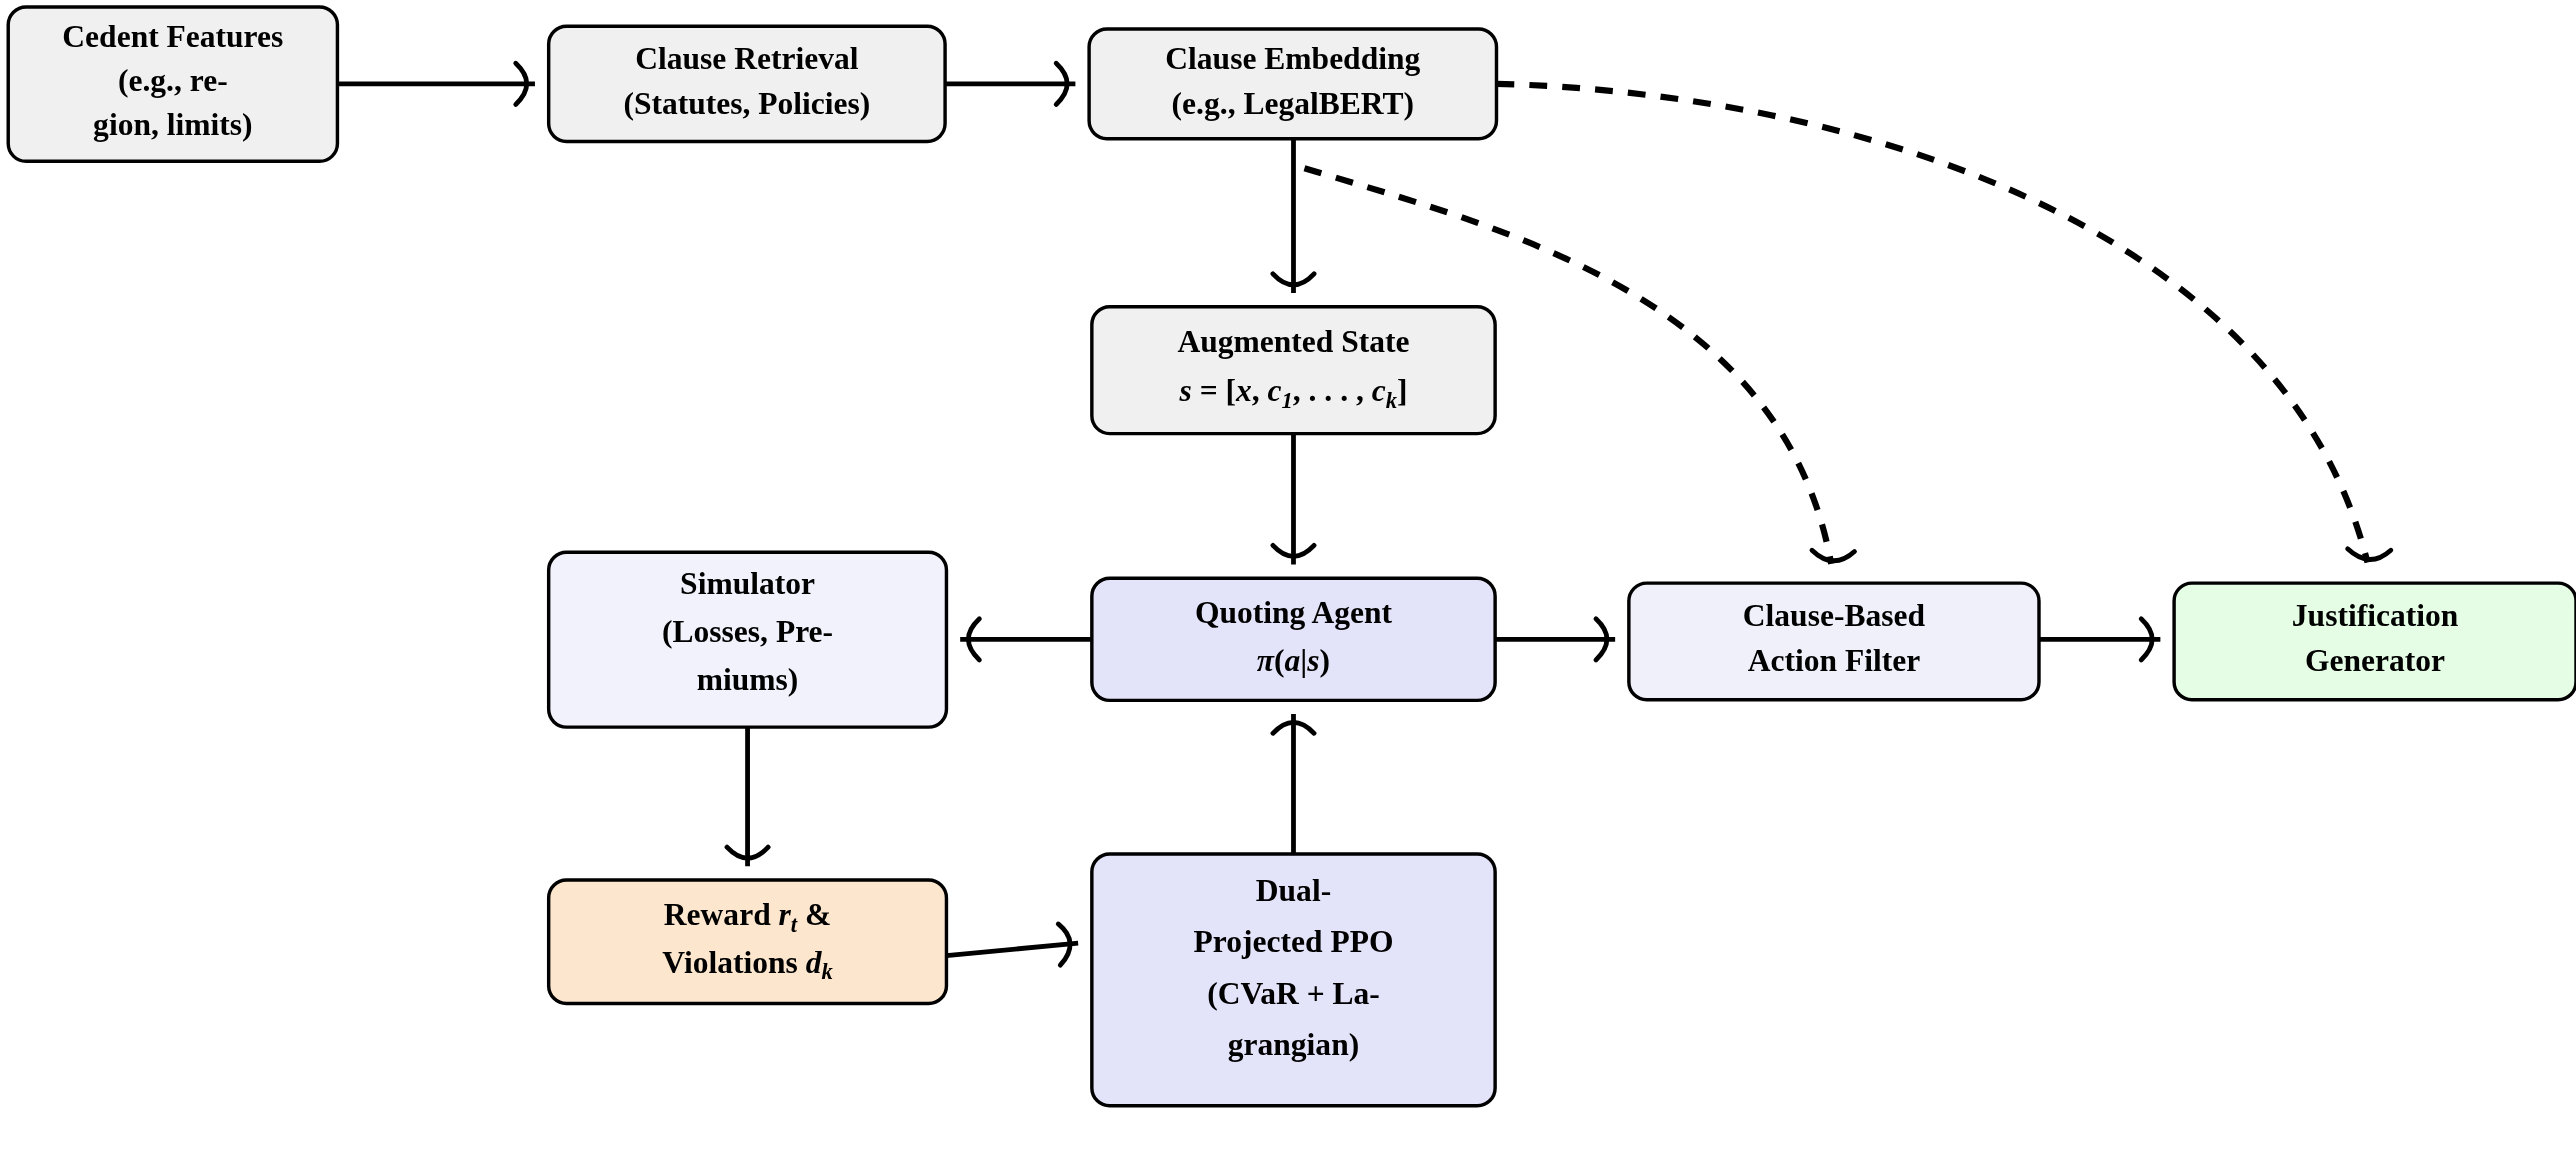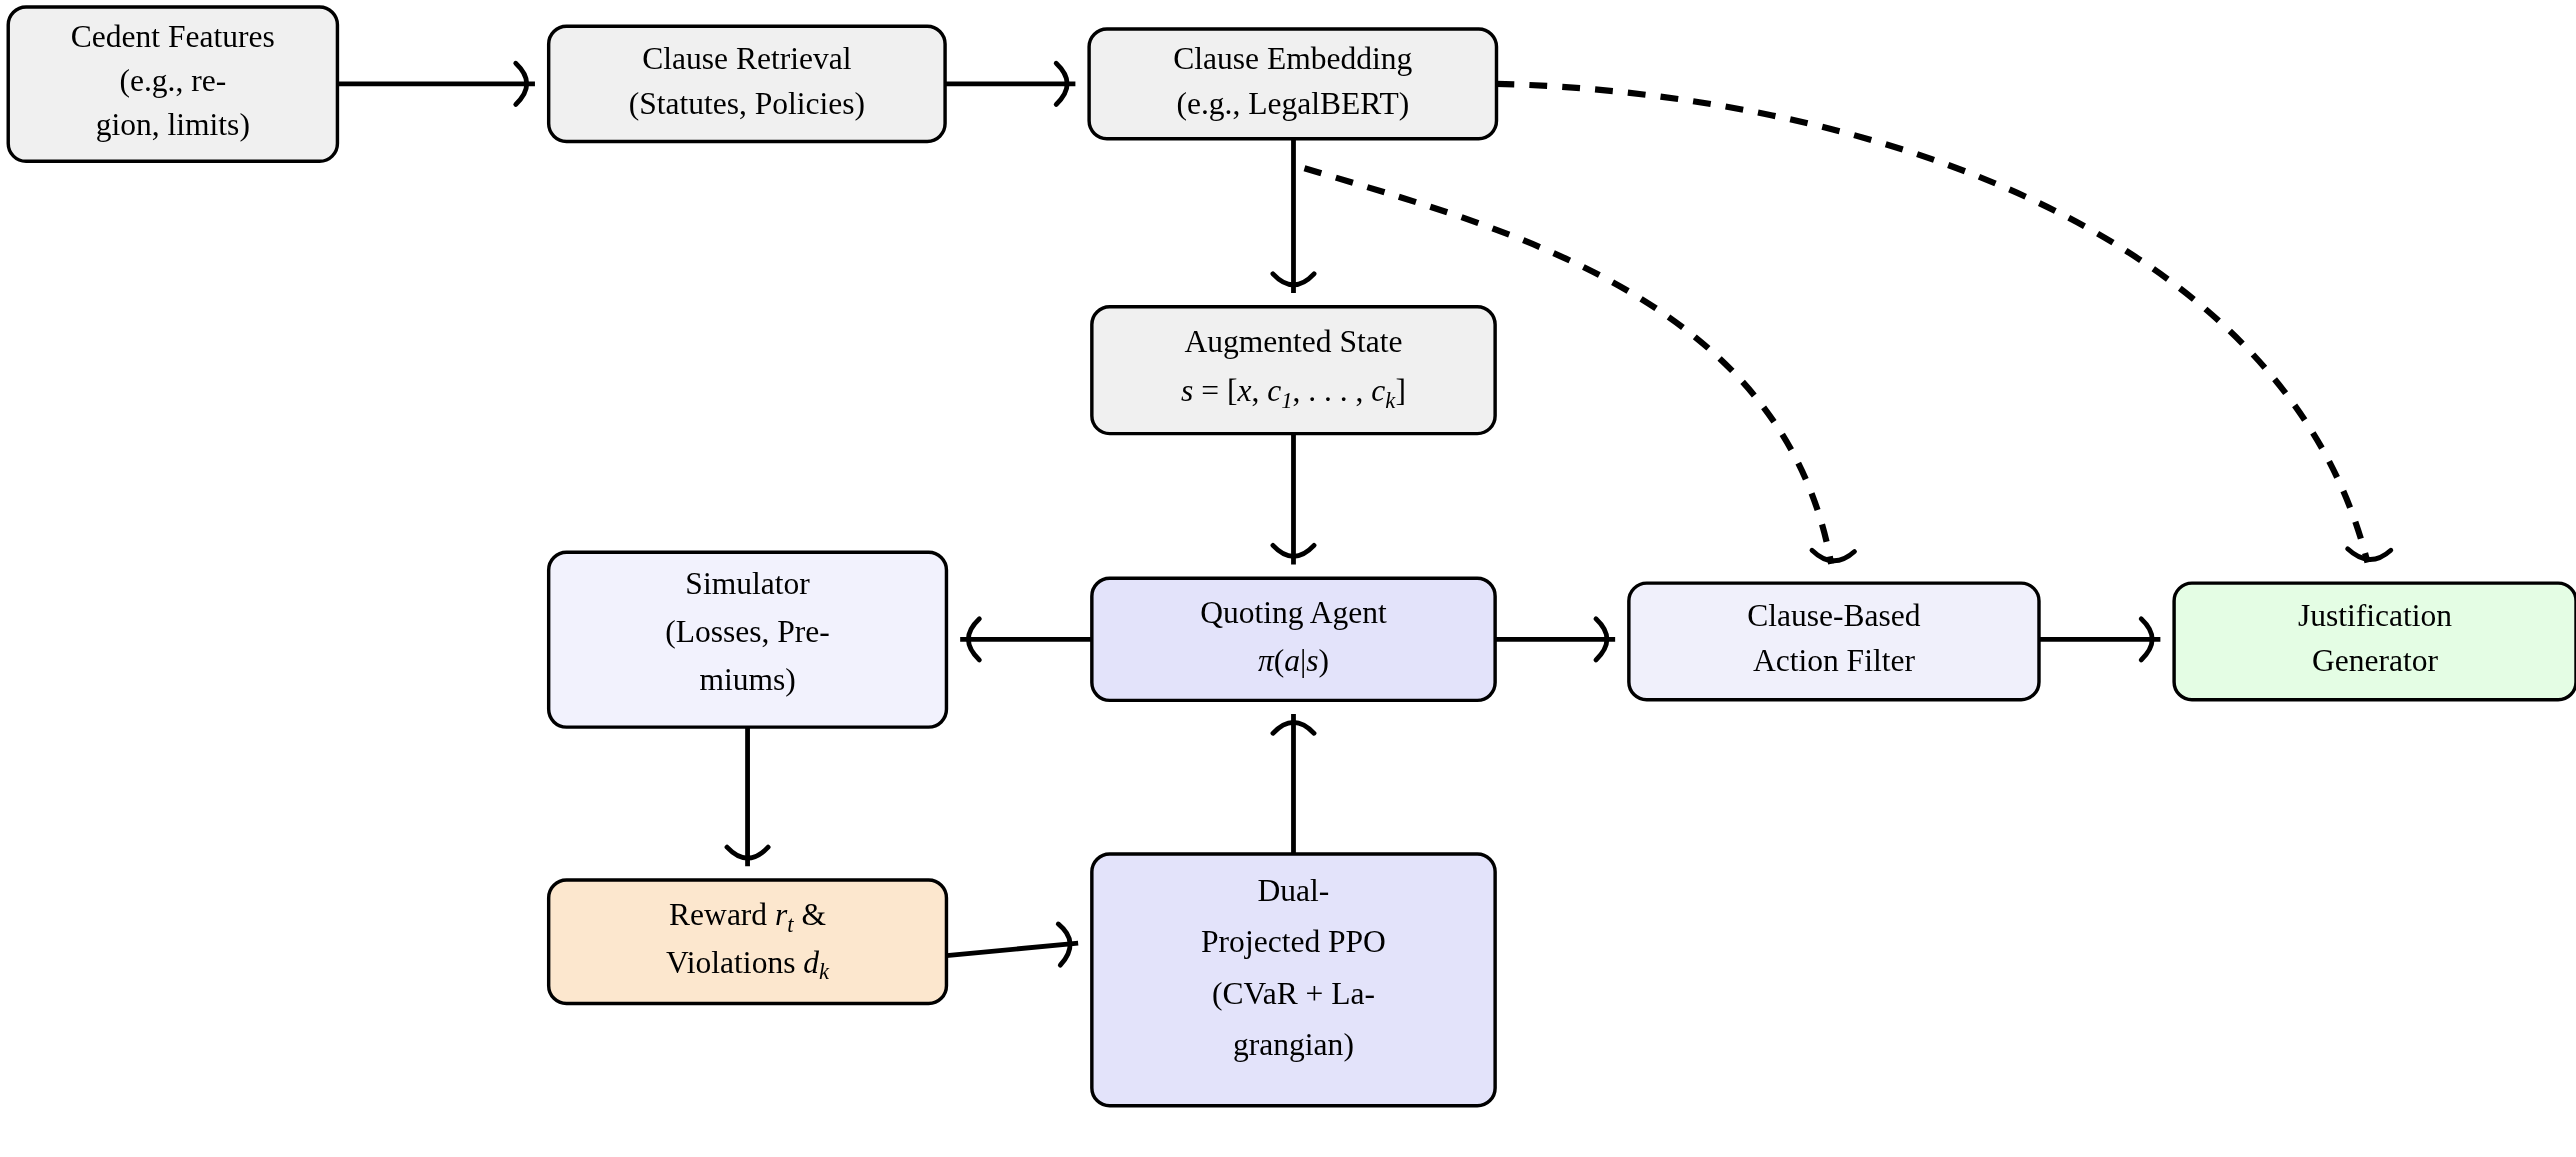--- a/index.html
+++ b/index.html
@@ -11,20 +11,21 @@
   body {
     width: 2576px;
     height: 1158px;
     font-family: "Liberation Serif", "DejaVu Serif", serif;
     overflow: hidden;
   }
   #diagram-root {
     position: relative;
     width: 2036px;
     height: 1158px;
+    font-weight: bold;
   }
   svg#flow-svg {
     position: absolute;
     top: 0;
     left: 0;
     width: 2576px;
     height: 1158px;
     display: block;
   }
   .node-rect {

